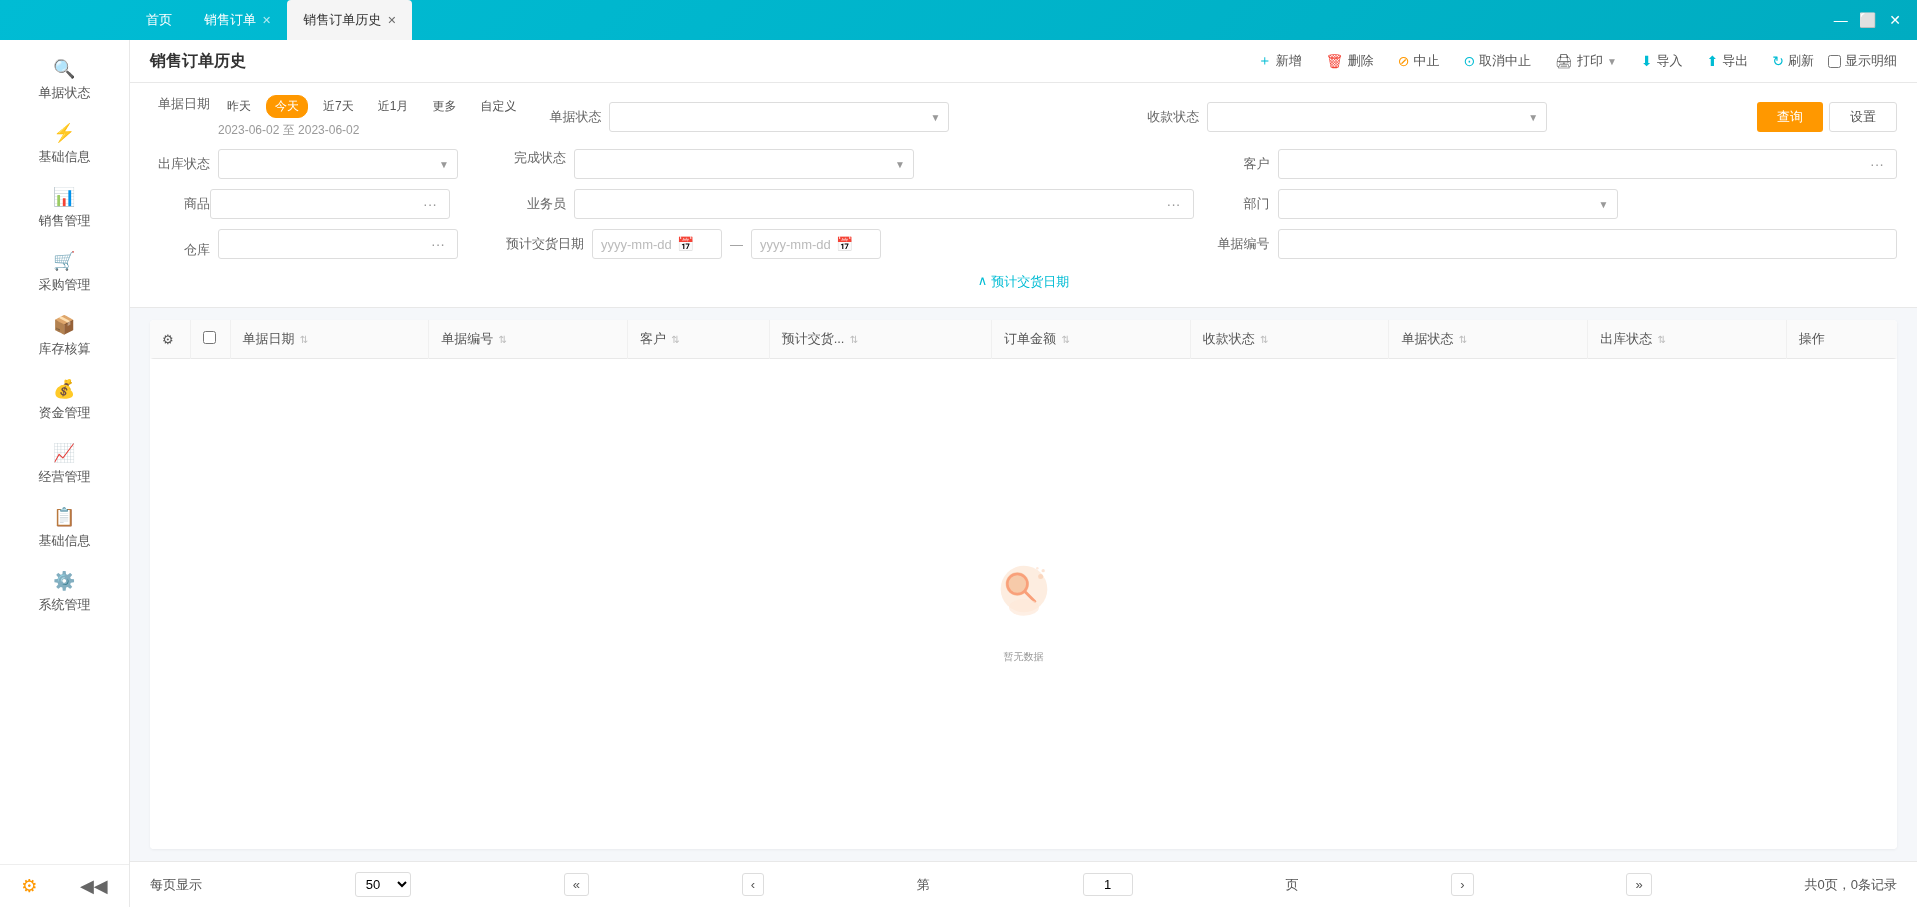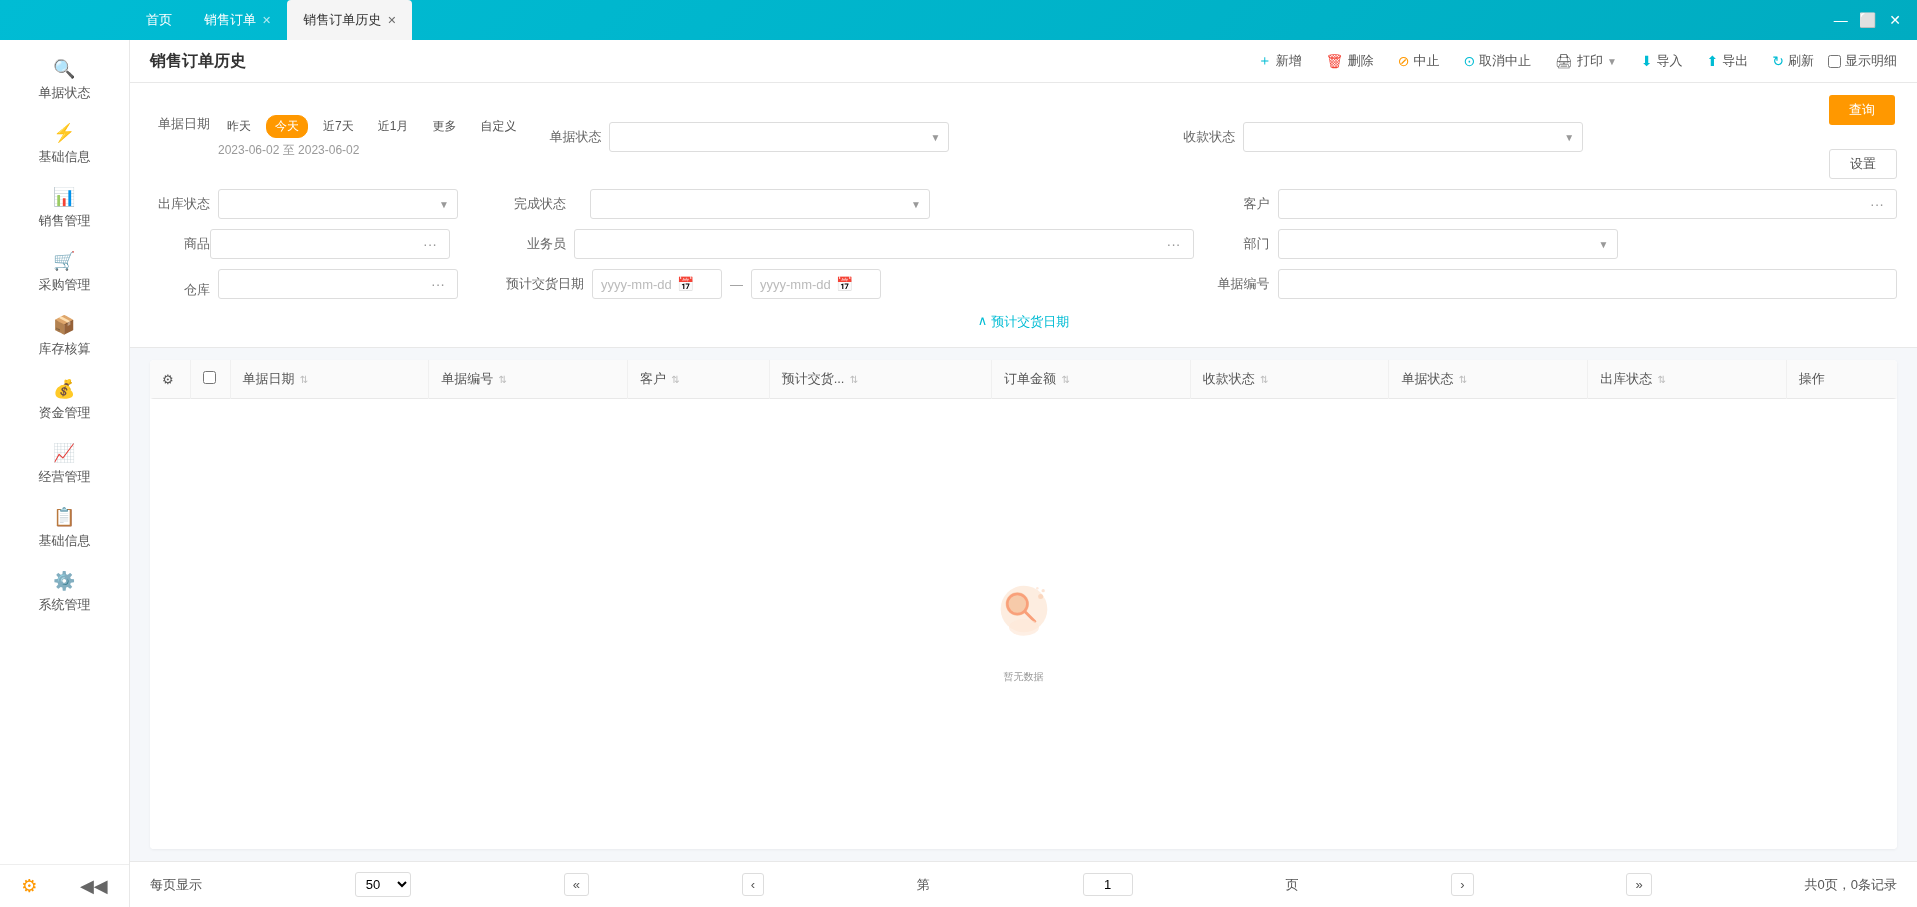--- a/index.html
+++ b/index.html
@@ -216,23 +216,23 @@
       padding: 4px 0;
       color: #00bcd4;
       cursor: pointer;
       font-size: 12px;
       gap: 4px;
     }
 
     
     .filter-actions {
       display: flex;
-      flex-direction: column;
-      gap: 24px;
-      align-items: flex-start;
+      flex-direction: row;
+      gap: 6px;
+      align-items: flex-end;
       margin-left: auto;
       padding-left: 20px;
     }
     .btn-query {
       background: #ff9800;
       color: #fff;
       border: none;
       border-radius: 3px;
       padding: 6px 20px;
       cursor: pointer;
@@ -506,21 +506,21 @@
       </div>
 
       <div class="filter-row">
         <div style="display:flex;align-items:center;gap:8px;min-width:340px;">
           <span class="filter-label">出库状态</span>
           <div class="filter-dropdown" style="max-width:240px;">
             <span></span>
             <span class="arrow">▼</span>
           </div>
         </div>
-        <div style="display:flex;align-items:center;gap:24px;flex:1;">
+        <div style="display:flex;align-items:flex-start;gap:8px;flex:1;">
           <span class="filter-label">完成状态</span>
           <div class="filter-dropdown">
             <span></span>
             <span class="arrow">▼</span>
           </div>
         </div>
         <div style="display:flex;align-items:center;gap:8px;flex:1;">
           <span class="filter-label">客户</span>
           <div style="display:flex;align-items:center;border:1px solid #ddd;border-radius:3px;padding:4px 8px;height:30px;flex:1;cursor:pointer;">
             <span style="color:#999;flex:1;"></span>

